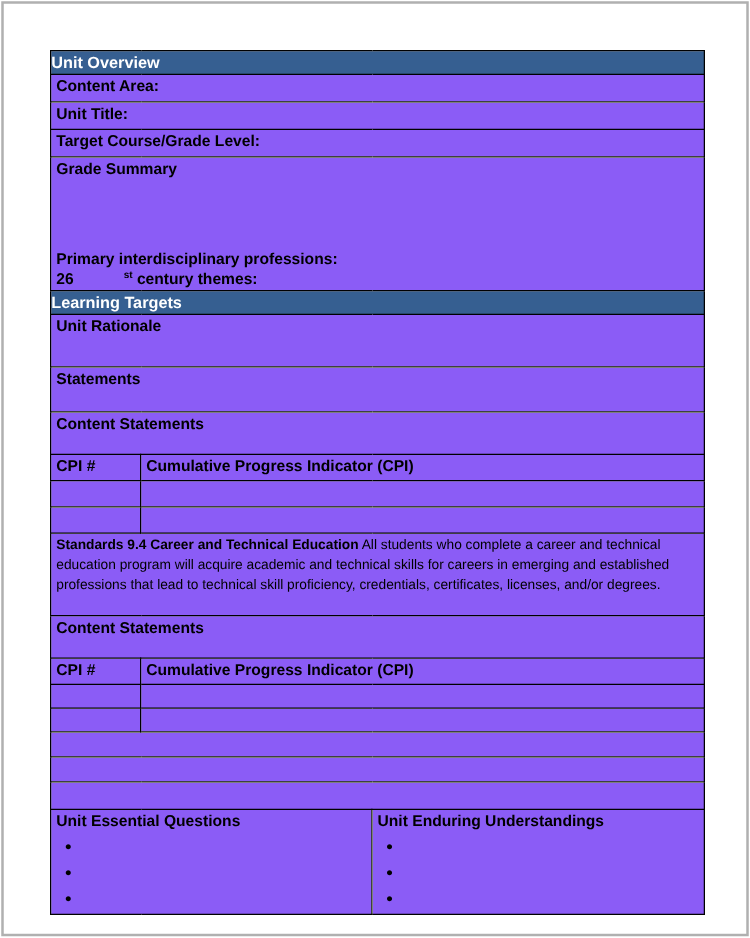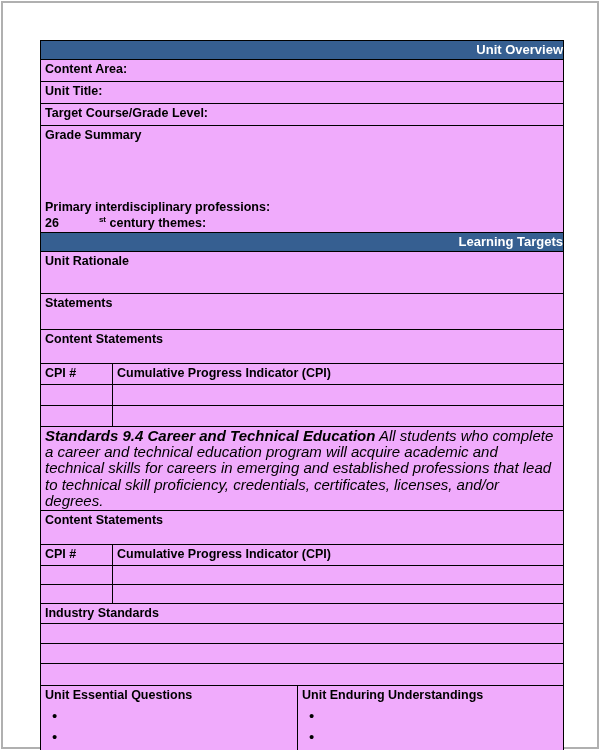--- a/index.html
+++ b/index.html
@@ -24,40 +24,40 @@
   }
   table.doc {
     position: absolute;
     left: 40px; top: 40px;
     width: 523px;
     border-collapse: collapse;
     table-layout: fixed;
   }
   td {
     border: 1px solid #000;
-    background: #f0abfc;
+    background: #8b5cf6;
     vertical-align: top;
     padding: 1px 4px;
     font-size: 12.5px;
     line-height: 16px;
     overflow: hidden;
   }
   td.bar {
     background: #365F91;
     color: #ffffff;
-    text-align: right;
+    text-align: left;
     font-weight: bold;
     font-size: 13px;
     padding: 1px 0;
     line-height: 16px;
   }
   .b { font-weight: bold; }
   .gap-lg { height: 56px; }
   sup.sup { font-size: 8px; vertical-align: super; line-height: 0; margin-left: 40px; }
-  .para { font-size: 15px; line-height: 16.2px; font-style: italic; }
+  .para { font-size: 11px; line-height: 16.2px; }
   .bullet-line { padding-left: 7px; line-height: 21px; height: 21px; }
   .bullet-glyph { font-size: 15px; }
   .col-head { margin-bottom: 2px; }
 </style>
 </head>
 <body>
 
 <div class="page">
   <div class="page-frame"></div>
 
@@ -136,23 +136,20 @@
     <tr style="height:19px">
       <td></td>
       <td colspan="2"></td>
     </tr>
     <tr style="height:19px">
       <td></td>
       <td colspan="2"></td>
     </tr>
 
     <tr style="height:20px">
-      <td colspan="3" class="b">Industry Standards</td>
-    </tr>
-    <tr style="height:20px">
       <td colspan="3"></td>
     </tr>
     <tr style="height:20px">
       <td colspan="3"></td>
     </tr>
     <tr style="height:22px">
       <td colspan="3"></td>
     </tr>
 
     <tr style="height:76px">

